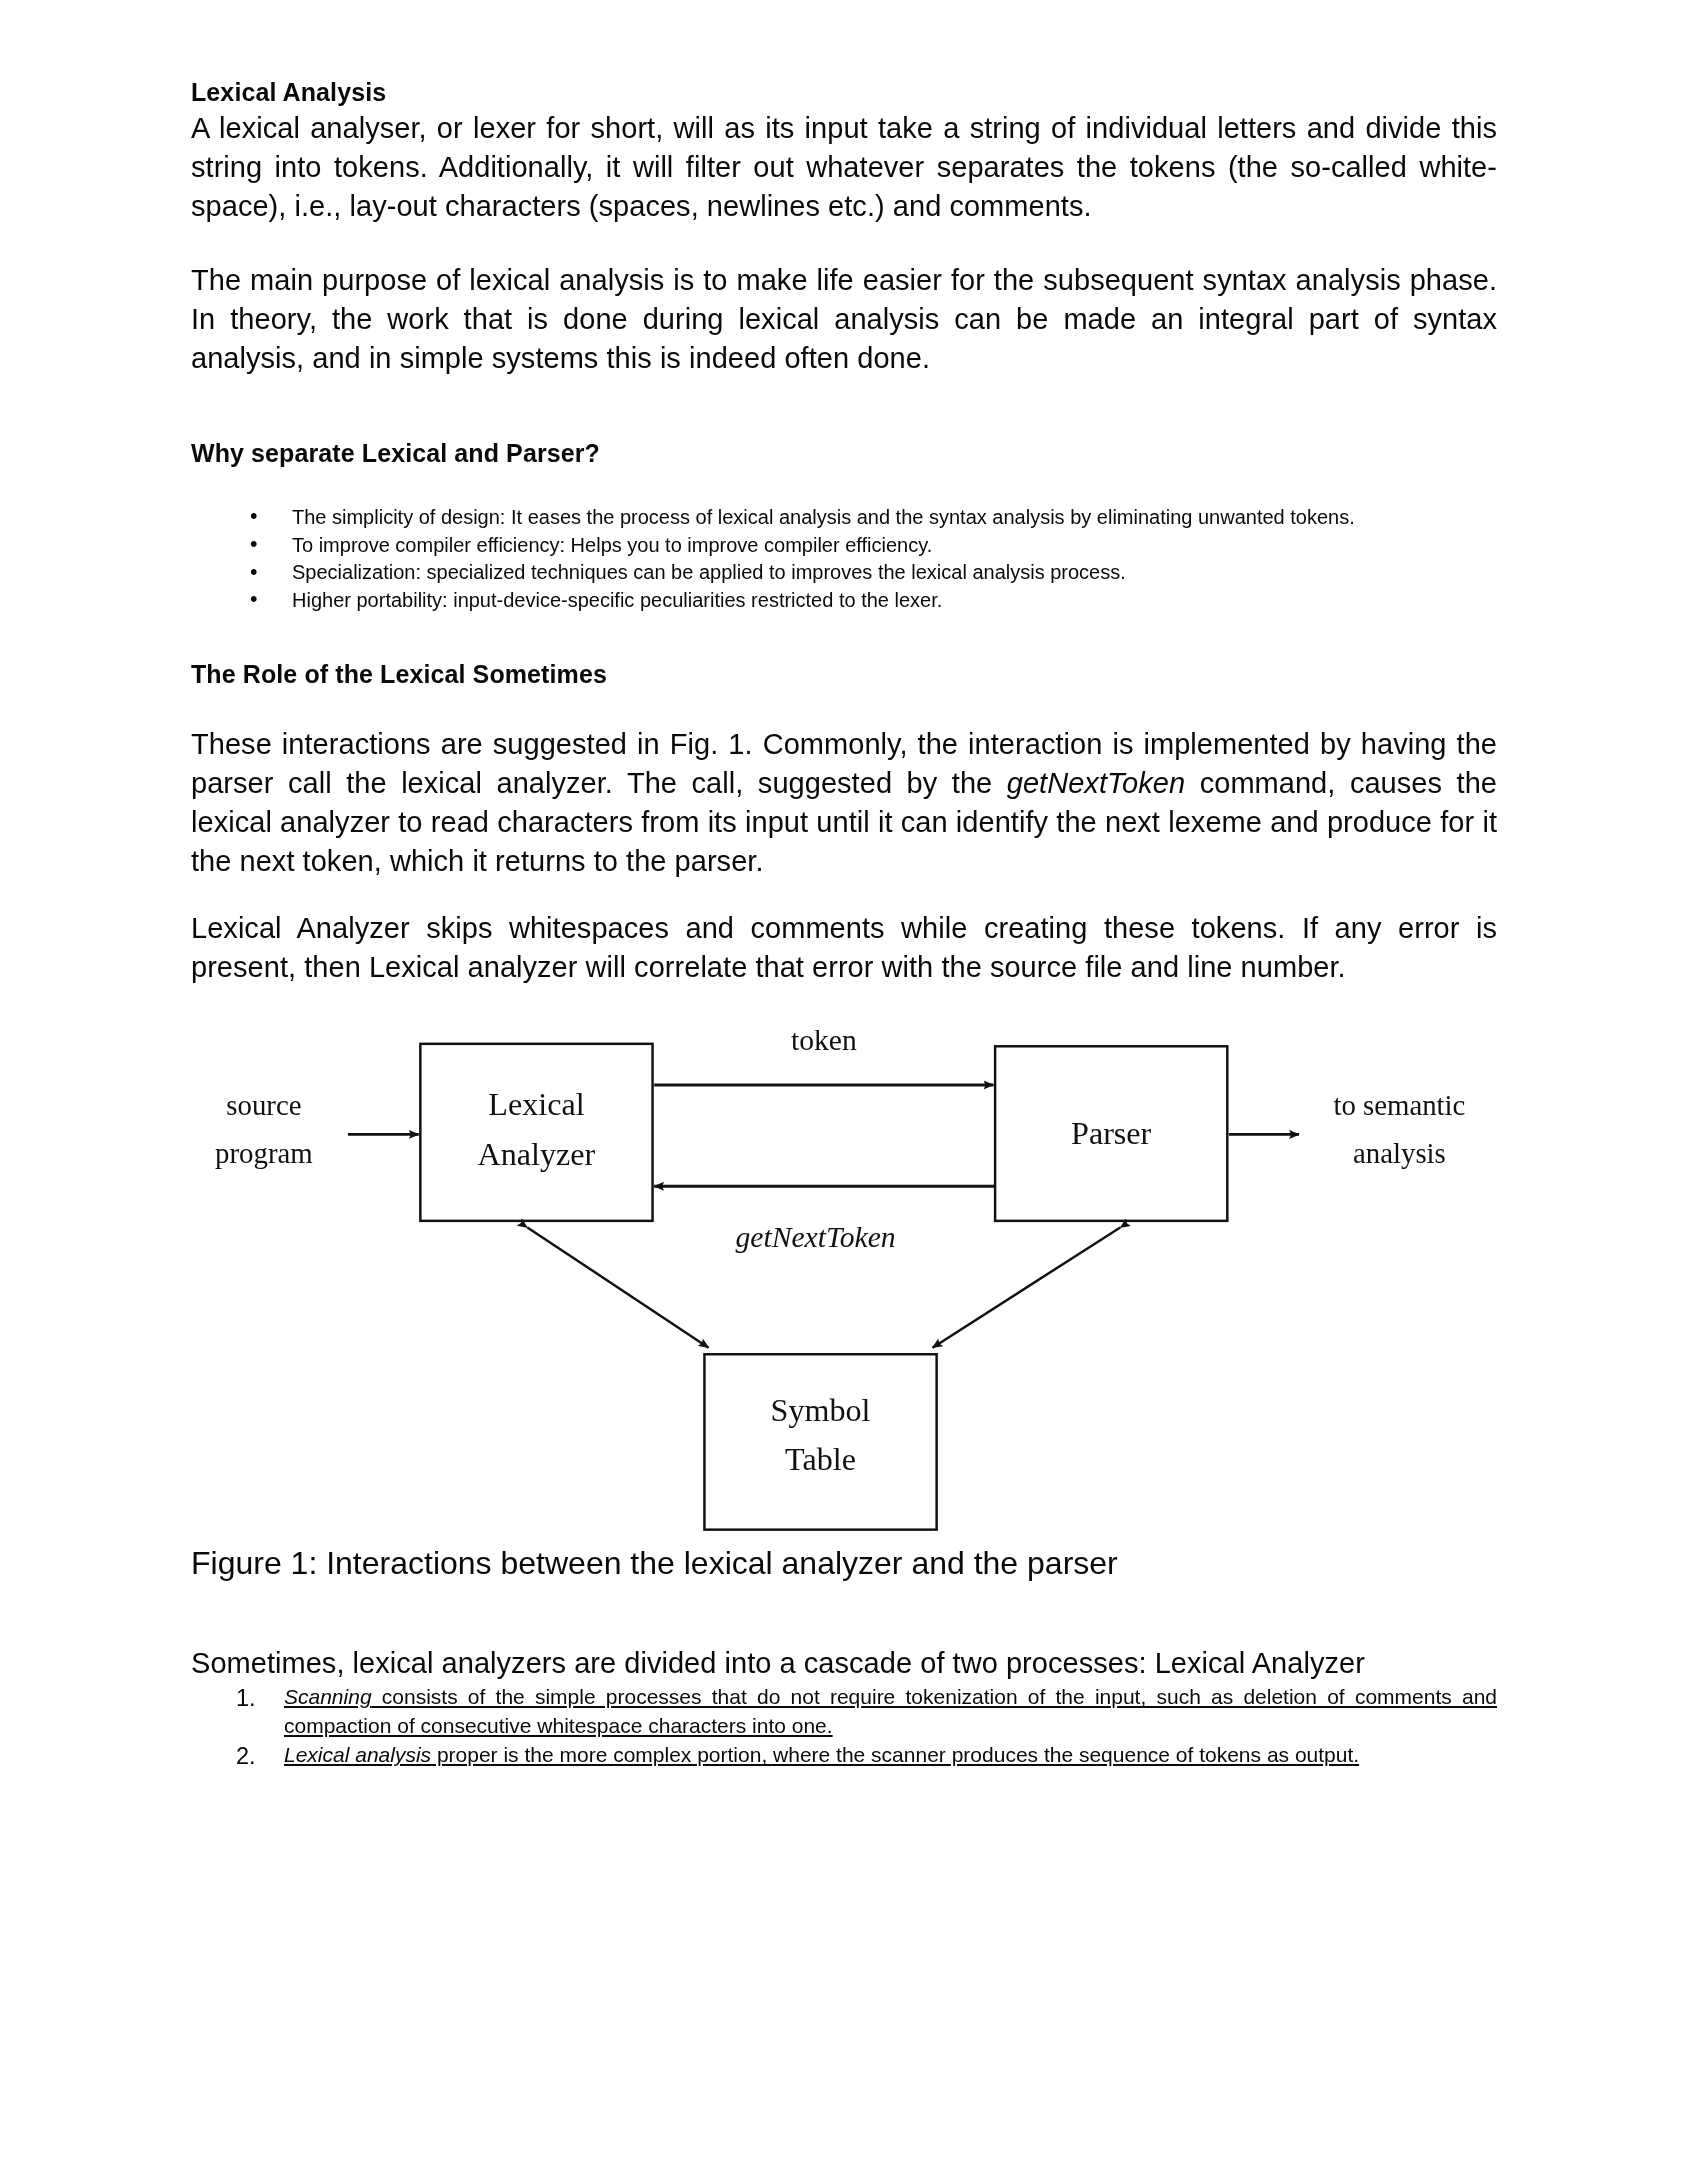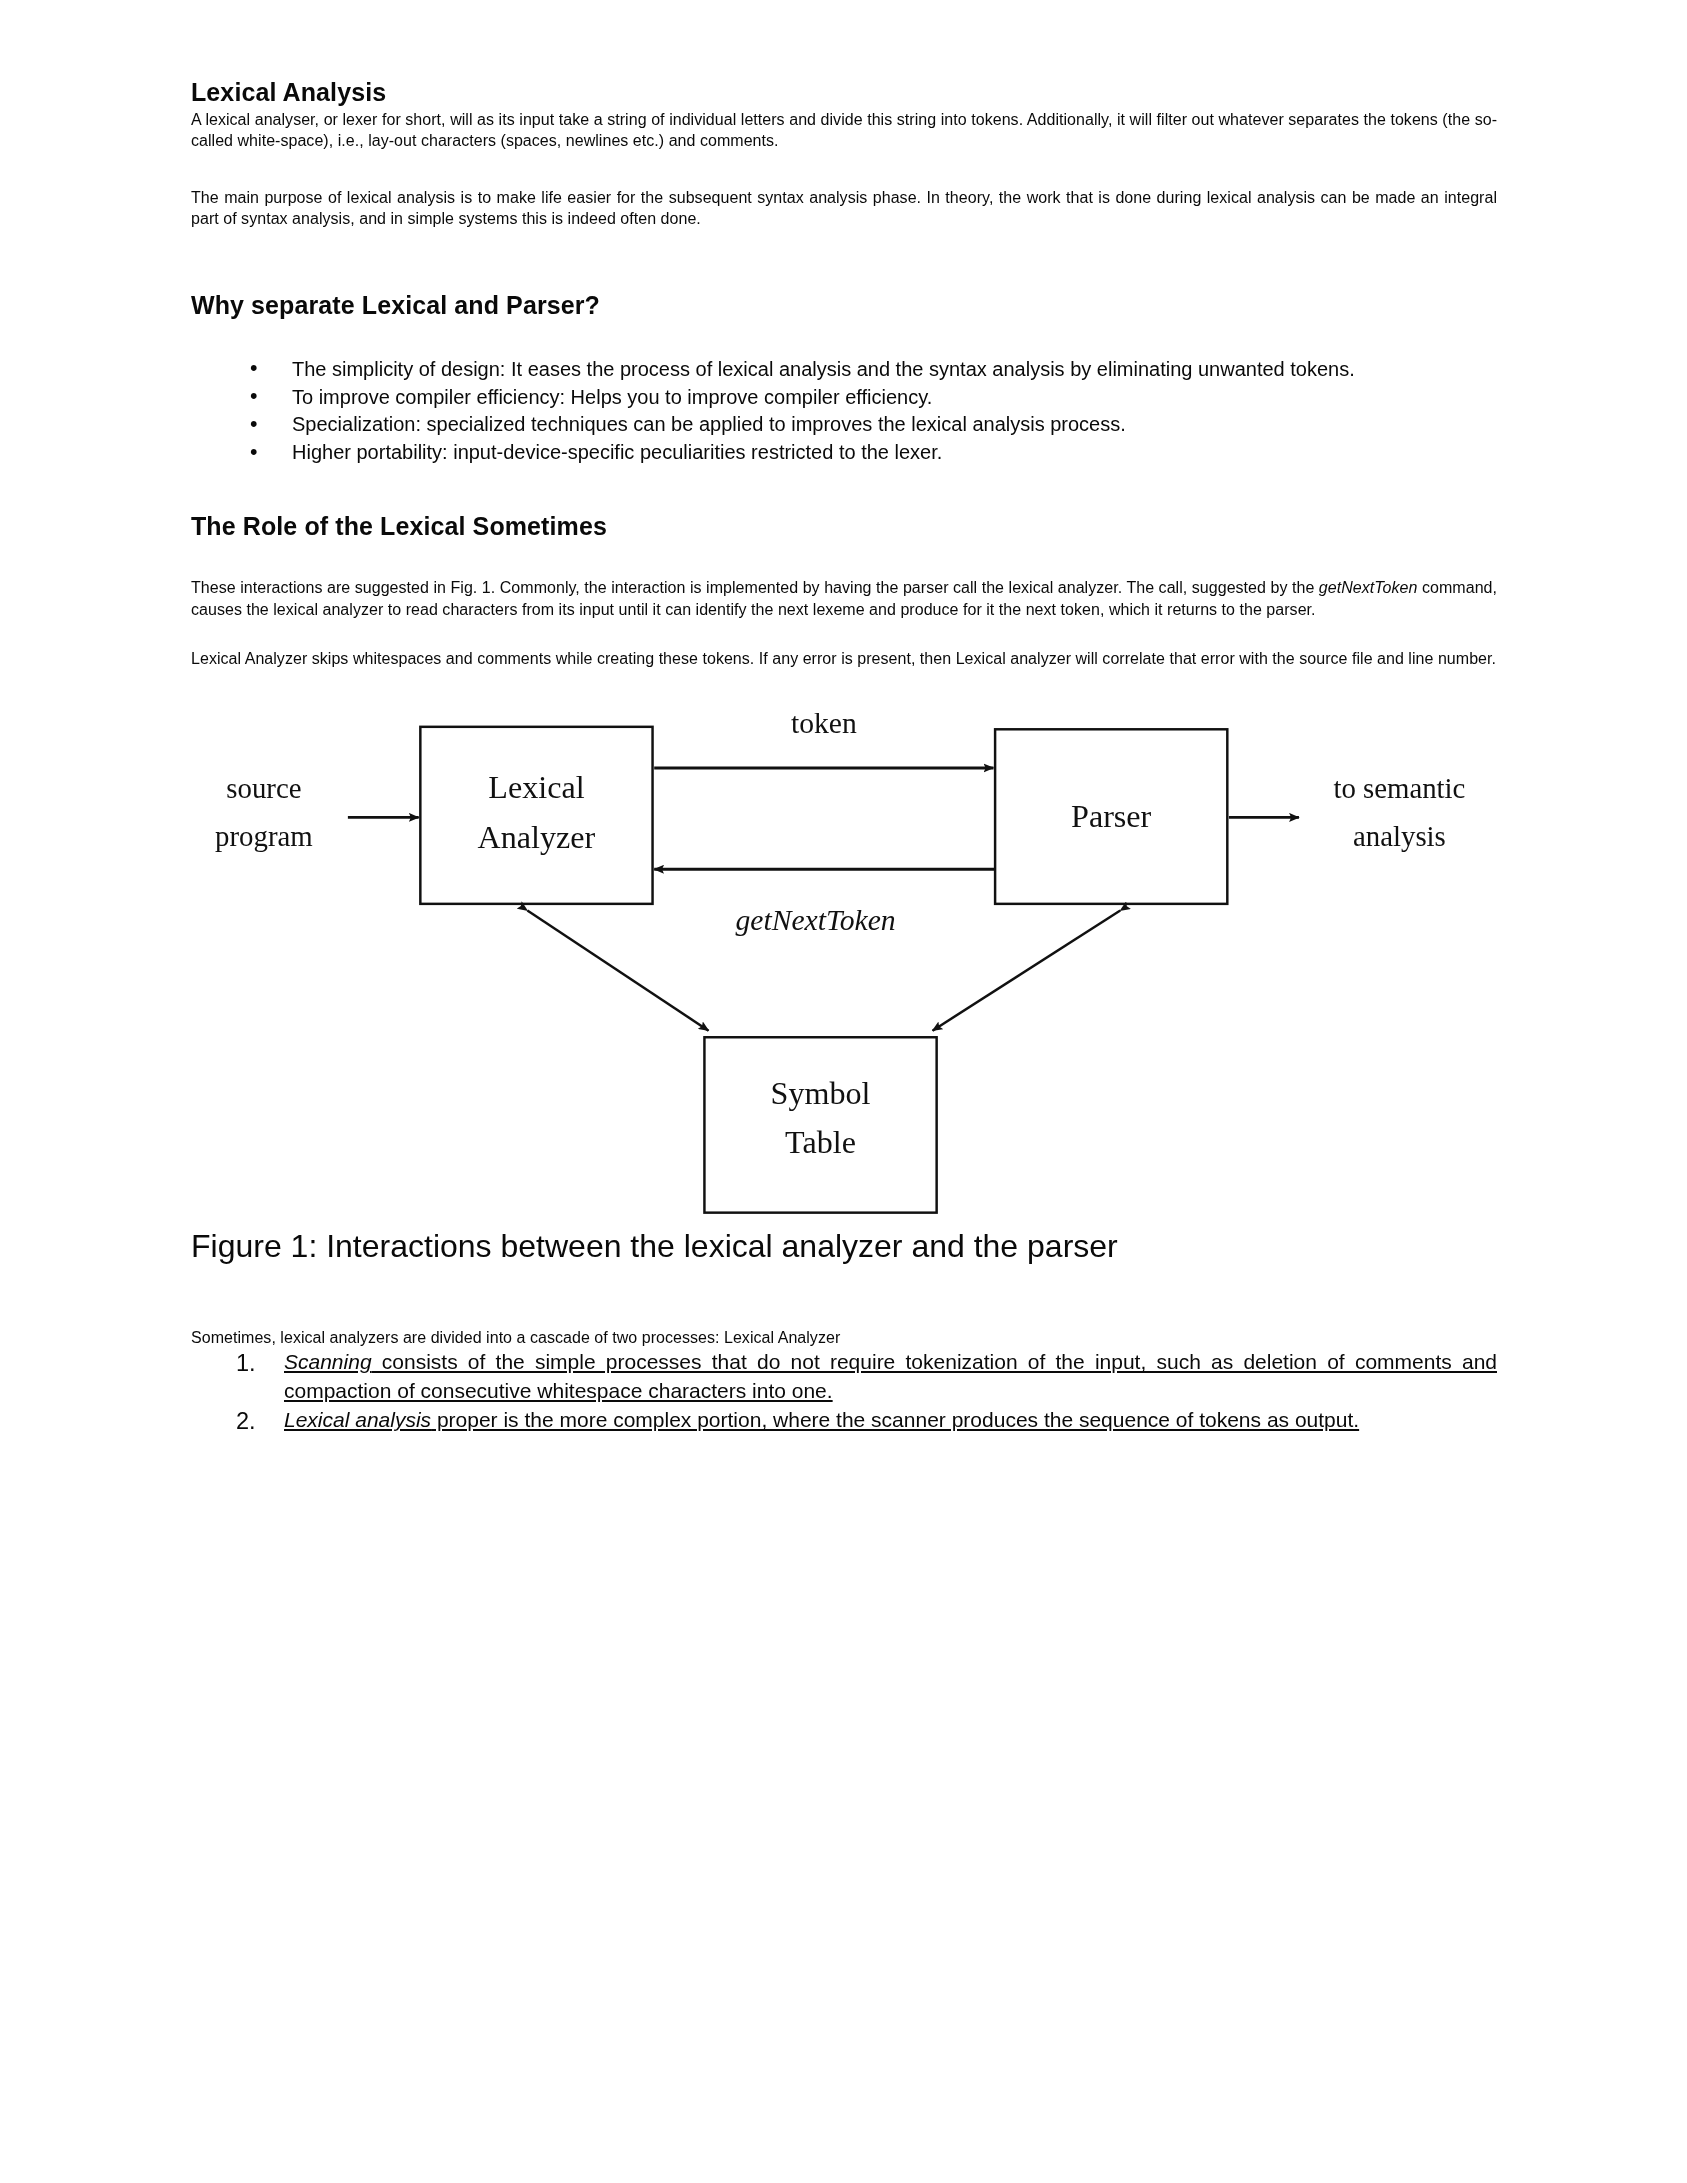--- a/index.html
+++ b/index.html
@@ -29,21 +29,21 @@
     font-size: 25px;
     font-weight: bold;
     margin: 0;
     padding: 0;
     line-height: 1.30;
     letter-spacing: 0.1px;
   }
 
   
   p.body {
-    font-size: 16px;
+    font-size: 29px;
     line-height: 1.345;
     margin: 0;
     padding: 0;
     text-align: justify;
     letter-spacing: 0.04px;
   }
   p.body.noj { text-align: left; }
   .it { font-style: italic; }
   .sp-34 { height: 28px; }
   .sp-42 { height: 35px; }

